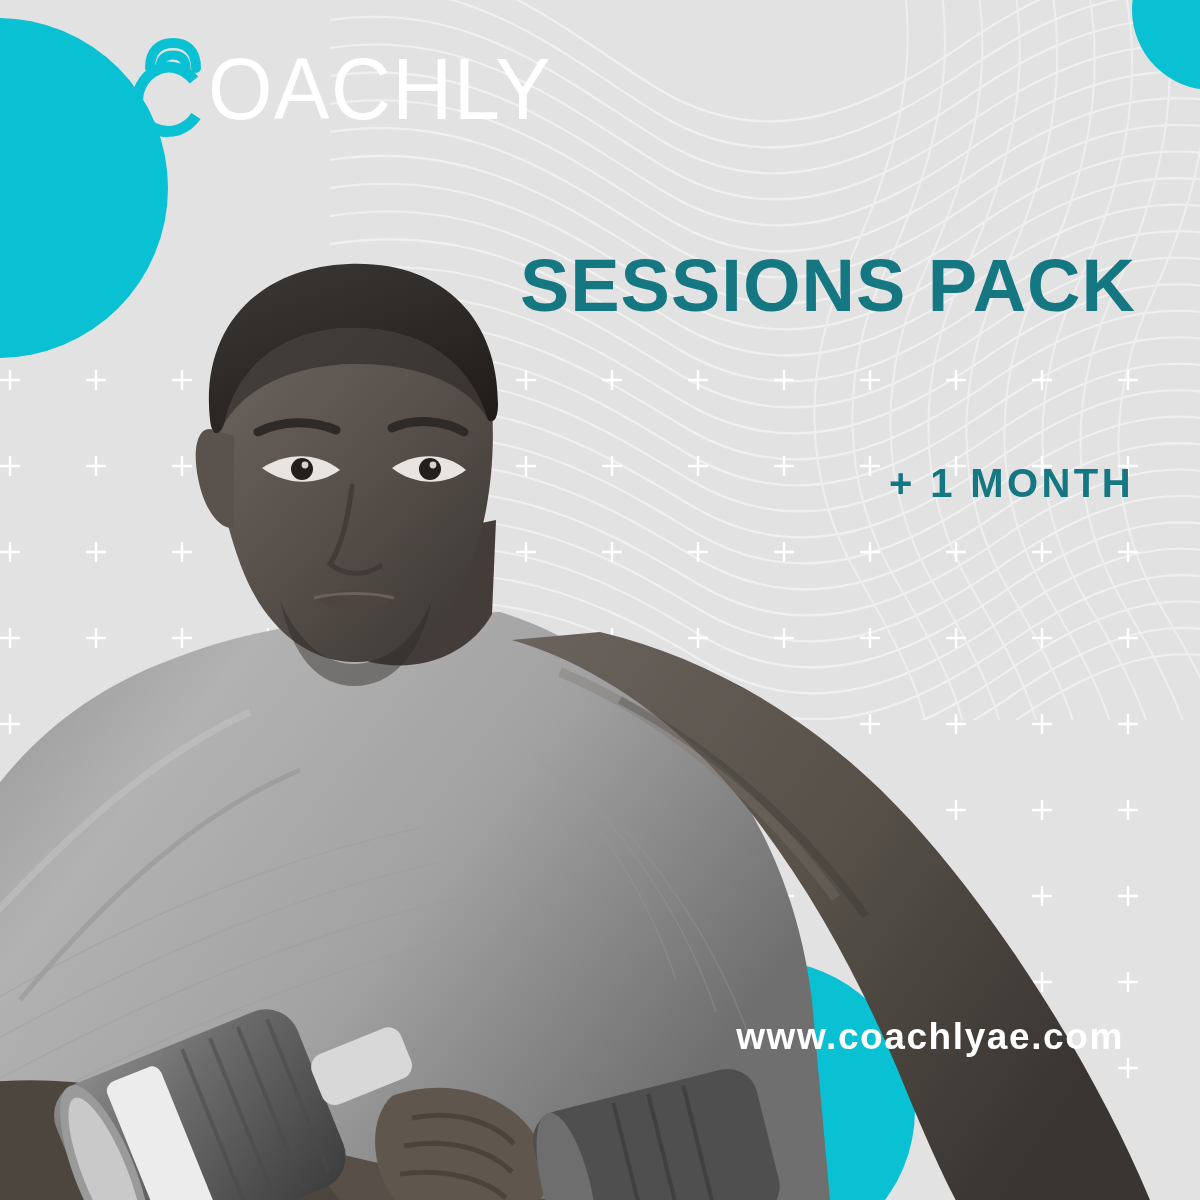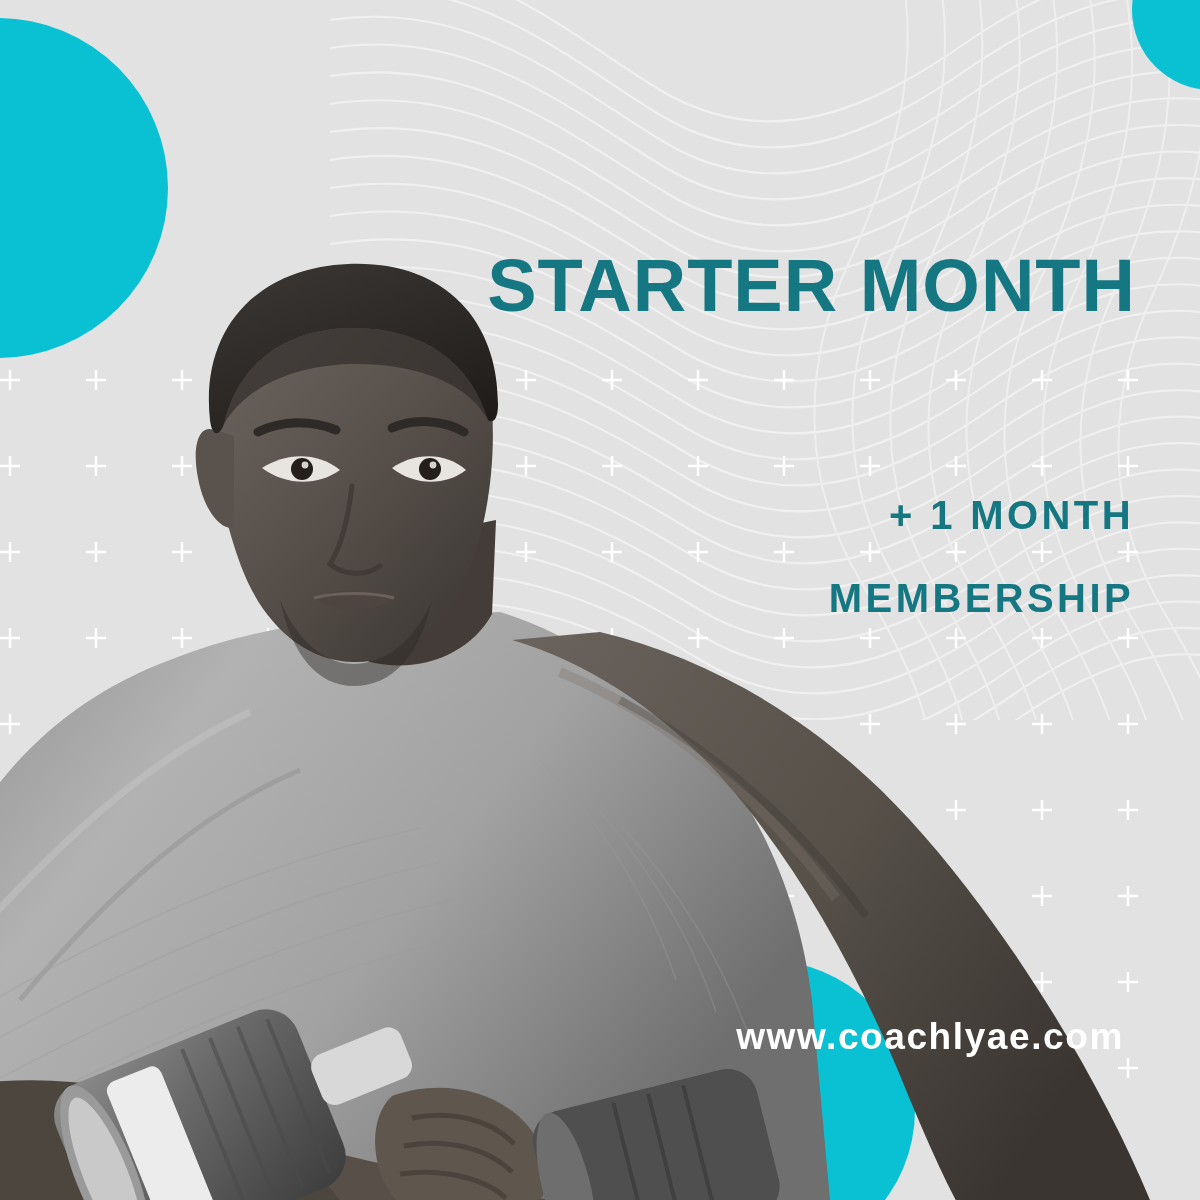--- a/index.html
+++ b/index.html
@@ -128,21 +128,21 @@
     top: 458px;
     text-align: right;
     color: #157782;
     font-weight: 700;
     font-size: 40px;
     line-height: 1.28;
     letter-spacing: 3.4px;
     white-space: nowrap;
     font-family: "Liberation Sans", sans-serif;
   }
-  .subheadline .sub-line { display: block; margin-top: 32px; }
+  .subheadline .sub-line { display: block; }
 
   
   .website {
     position: absolute;
     right: 76px;
     top: 1018px;
     color: #ffffff;
     font-size: 37px;
     line-height: 1;
     font-weight: 700;
@@ -346,25 +346,34 @@
         <ellipse cx="562" cy="1167" rx="24" ry="75" fill="#6e6e6e"></ellipse>
         <g stroke="#333333" stroke-width="4" opacity=".5">
           <path d="M628,1098 L628,1236"></path>
           <path d="M664,1098 L664,1236"></path>
           <path d="M700,1098 L700,1236"></path>
         </g>
       </g>
     </g>
   </svg>
 
+  <div class="logo">
+    <svg class="logo-mark" viewBox="0 0 74 100" aria-hidden="true">
+
+      <path d="M22,30 C22,12 32,5 45,5 C58,5 68,12 68,30" fill="none" stroke="#0ac1d4" stroke-width="10" stroke-linecap="round"></path>
+      <path d="M32,30 C32,21 37,17 45,17 C53,17 58,21 58,30" fill="none" stroke="#0ac1d4" stroke-width="9" stroke-linecap="round"></path>
+
+      <path d="M66,42 C57,31 43,26 31,31 C14,38 6,56 11,72 C16,89 33,97 50,92 C58,89 64,84 68,78" fill="none" stroke="#0ac1d4" stroke-width="11" stroke-linecap="butt"></path>
+    </svg>
+    <span class="logo-word">OACHLY</span>
+  </div>
 
   <div class="headline">
-    <span class="hl-line">STARTER MONTH</span>
+    <span class="hl-line">SESSIONS PACK</span>
   </div>
 
   <div class="subheadline">
     <span class="sub-line">+ 1 MONTH</span>
-    <span class="sub-line">MEMBERSHIP</span>
   </div>
 
   <div class="website">www.coachlyae.com</div>
 
 </div>
 
 </body></html>

